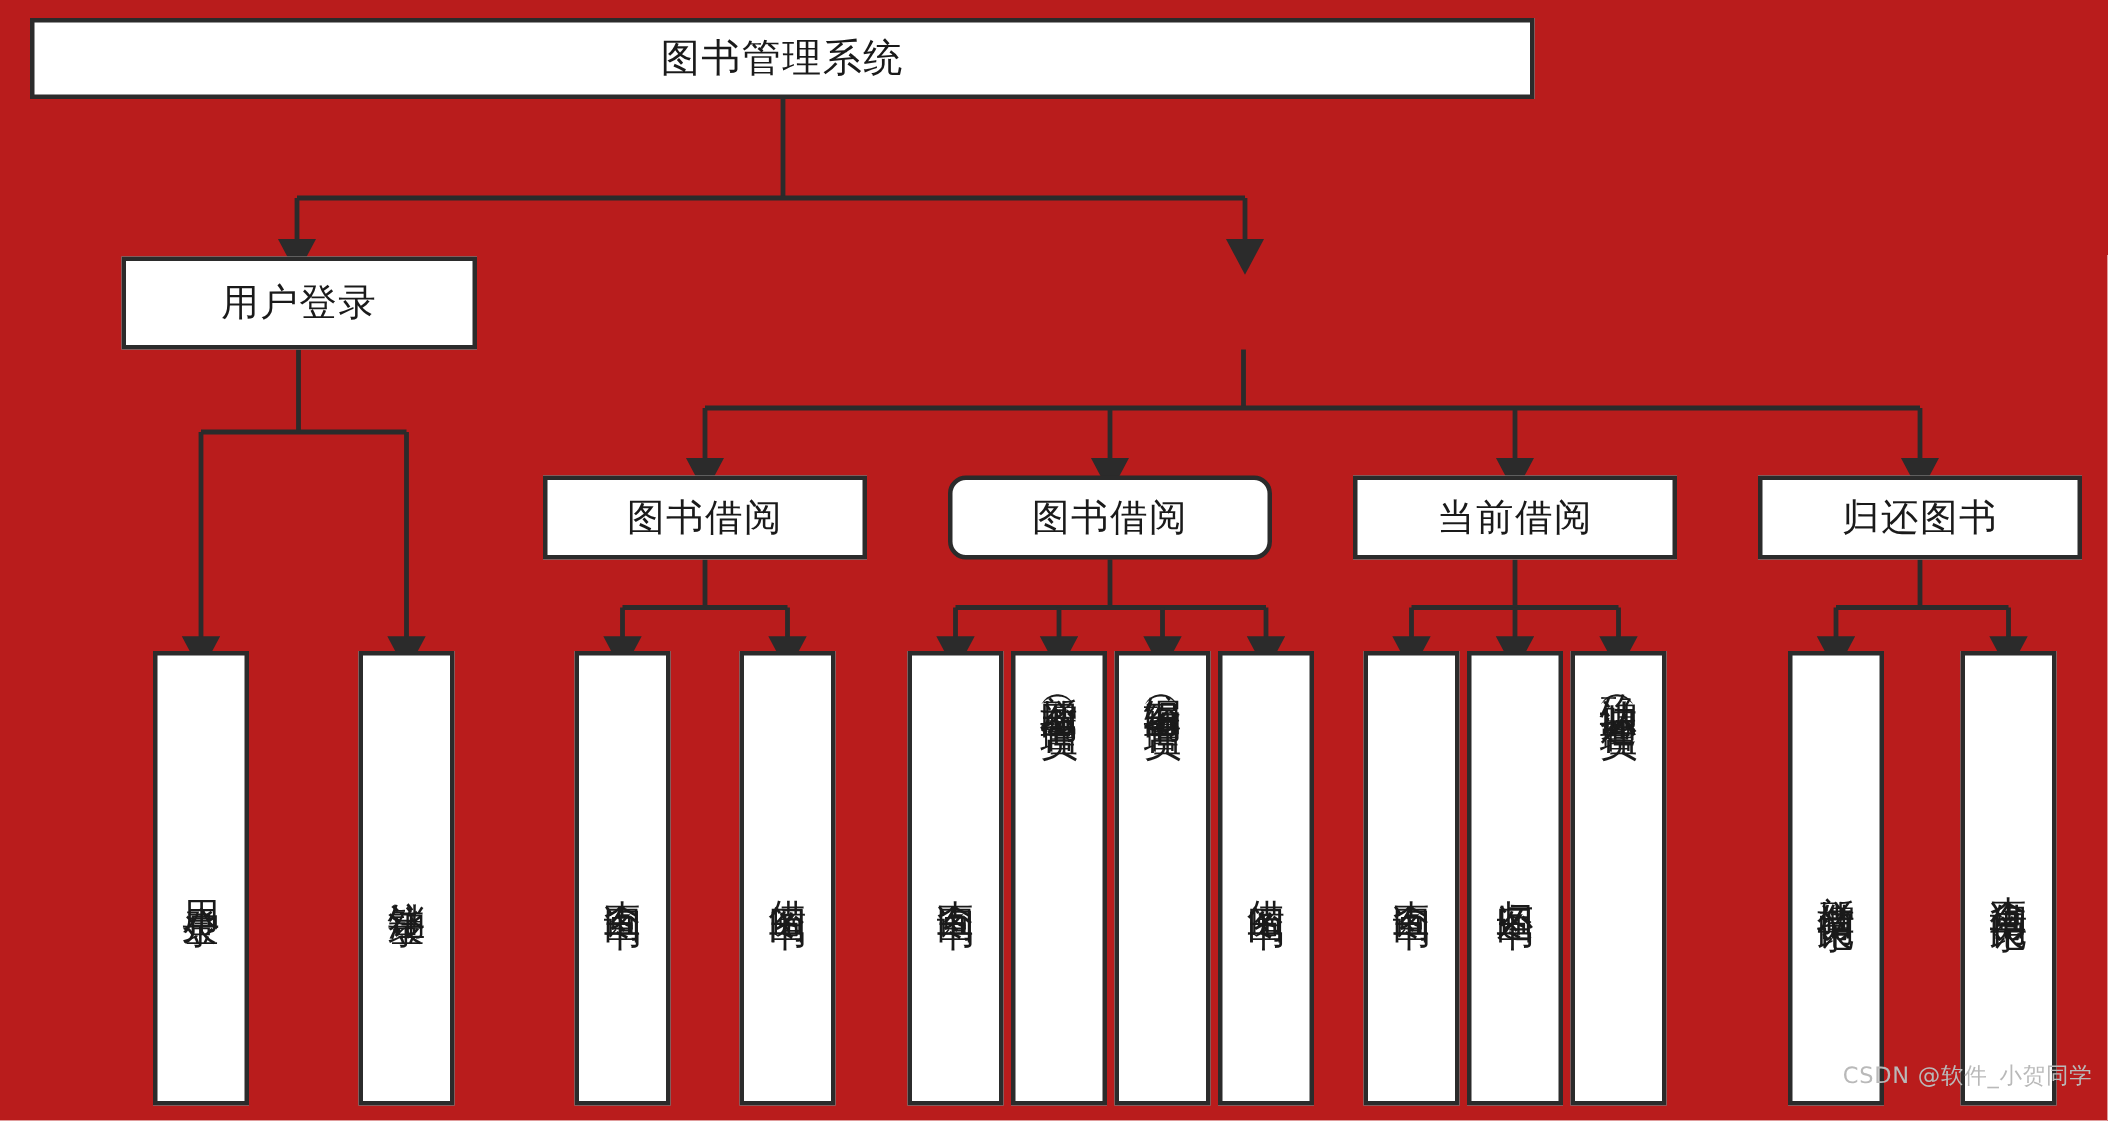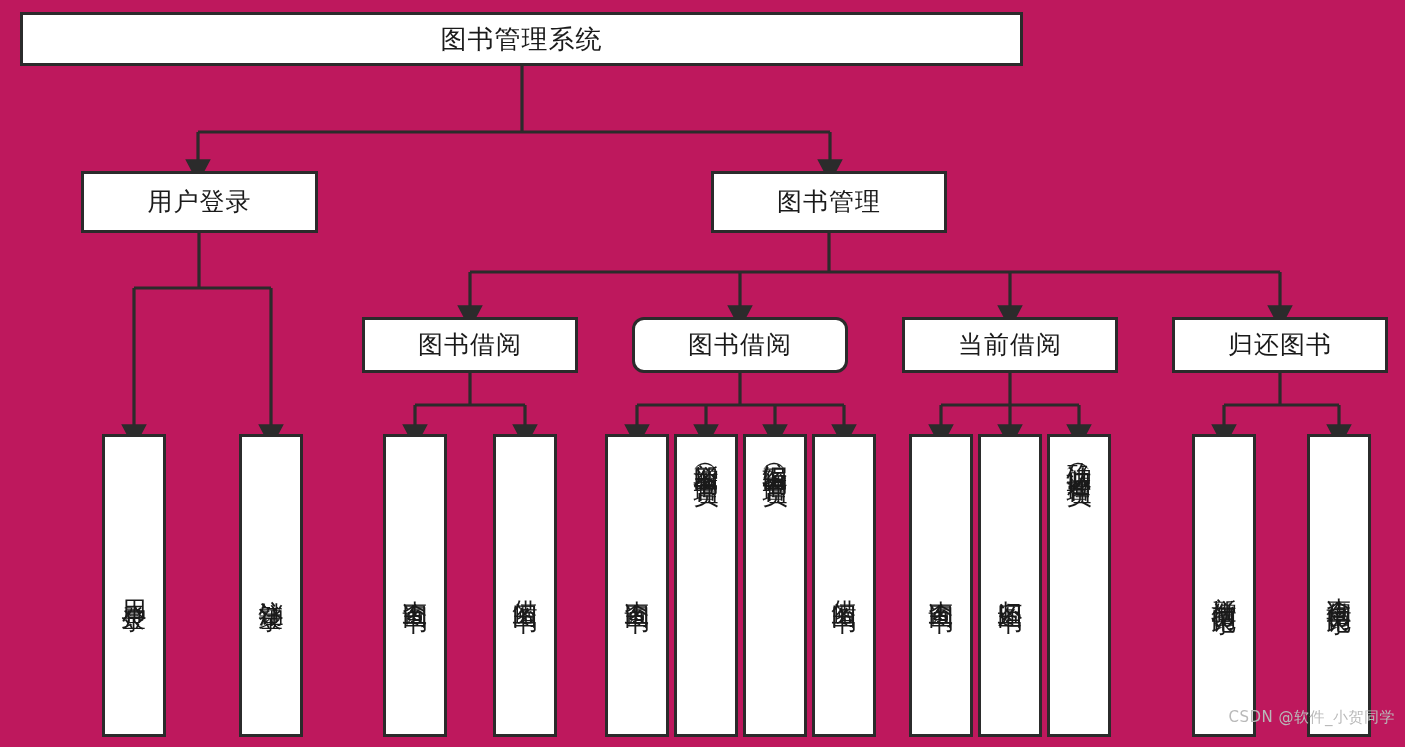--- a/index.html
+++ b/index.html
@@ -9,21 +9,21 @@
     background: #ffffff;
   }
   body {
     font-family: "DejaVu Sans", "Liberation Sans", sans-serif;
     color: #111111;
   }
   #canvas {
     position: relative;
     width: 1405px;
     height: 747px;
-    background: #be185d;
+    background: #b91c1c;
     overflow: hidden;
   }
   #wires {
     position: absolute;
     left: 0;
     top: 0;
     width: 1405px;
     height: 747px;
     pointer-events: none;
   }
@@ -140,23 +140,20 @@
     </g>
   </svg>
 
   <div class="node horiz root" style="left:20px; top:12px; width:1003px; height:54px;">
     <span class="lbl">图书管理系统</span>
   </div>
 
   <div class="node horiz" style="left:81px; top:171px; width:237px; height:62px;">
     <span class="lbl">用户登录</span>
   </div>
-  <div class="node horiz" style="left:711px; top:171px; width:236px; height:62px;">
-    <span class="lbl">图书管理</span>
-  </div>
 
   <div class="node horiz" style="left:362px; top:317px; width:216px; height:56px;">
     <span class="lbl">图书借阅</span>
   </div>
   <div class="node horiz" style="left:632px; top:317px; width:216px; height:56px;border-radius:12px;">
     <span class="lbl">图书借阅</span>
   </div>
   <div class="node horiz" style="left:902px; top:317px; width:216px; height:56px;">
     <span class="lbl">当前借阅</span>
   </div>

